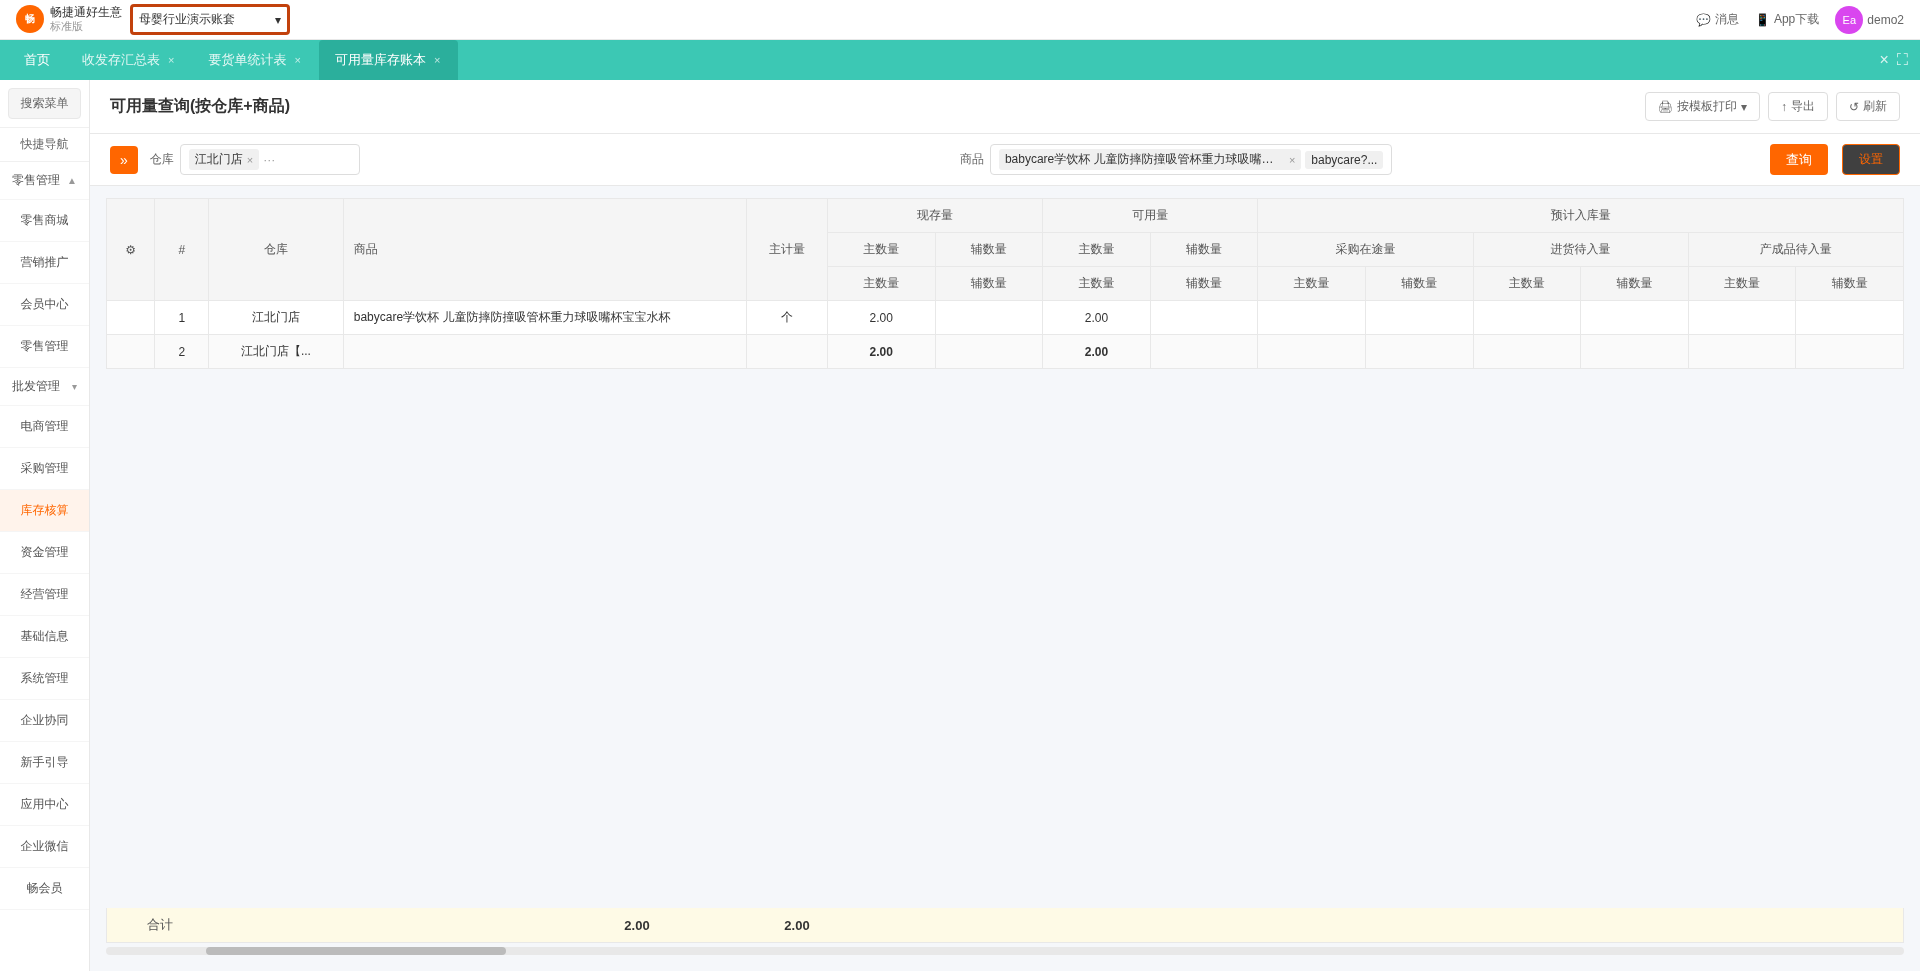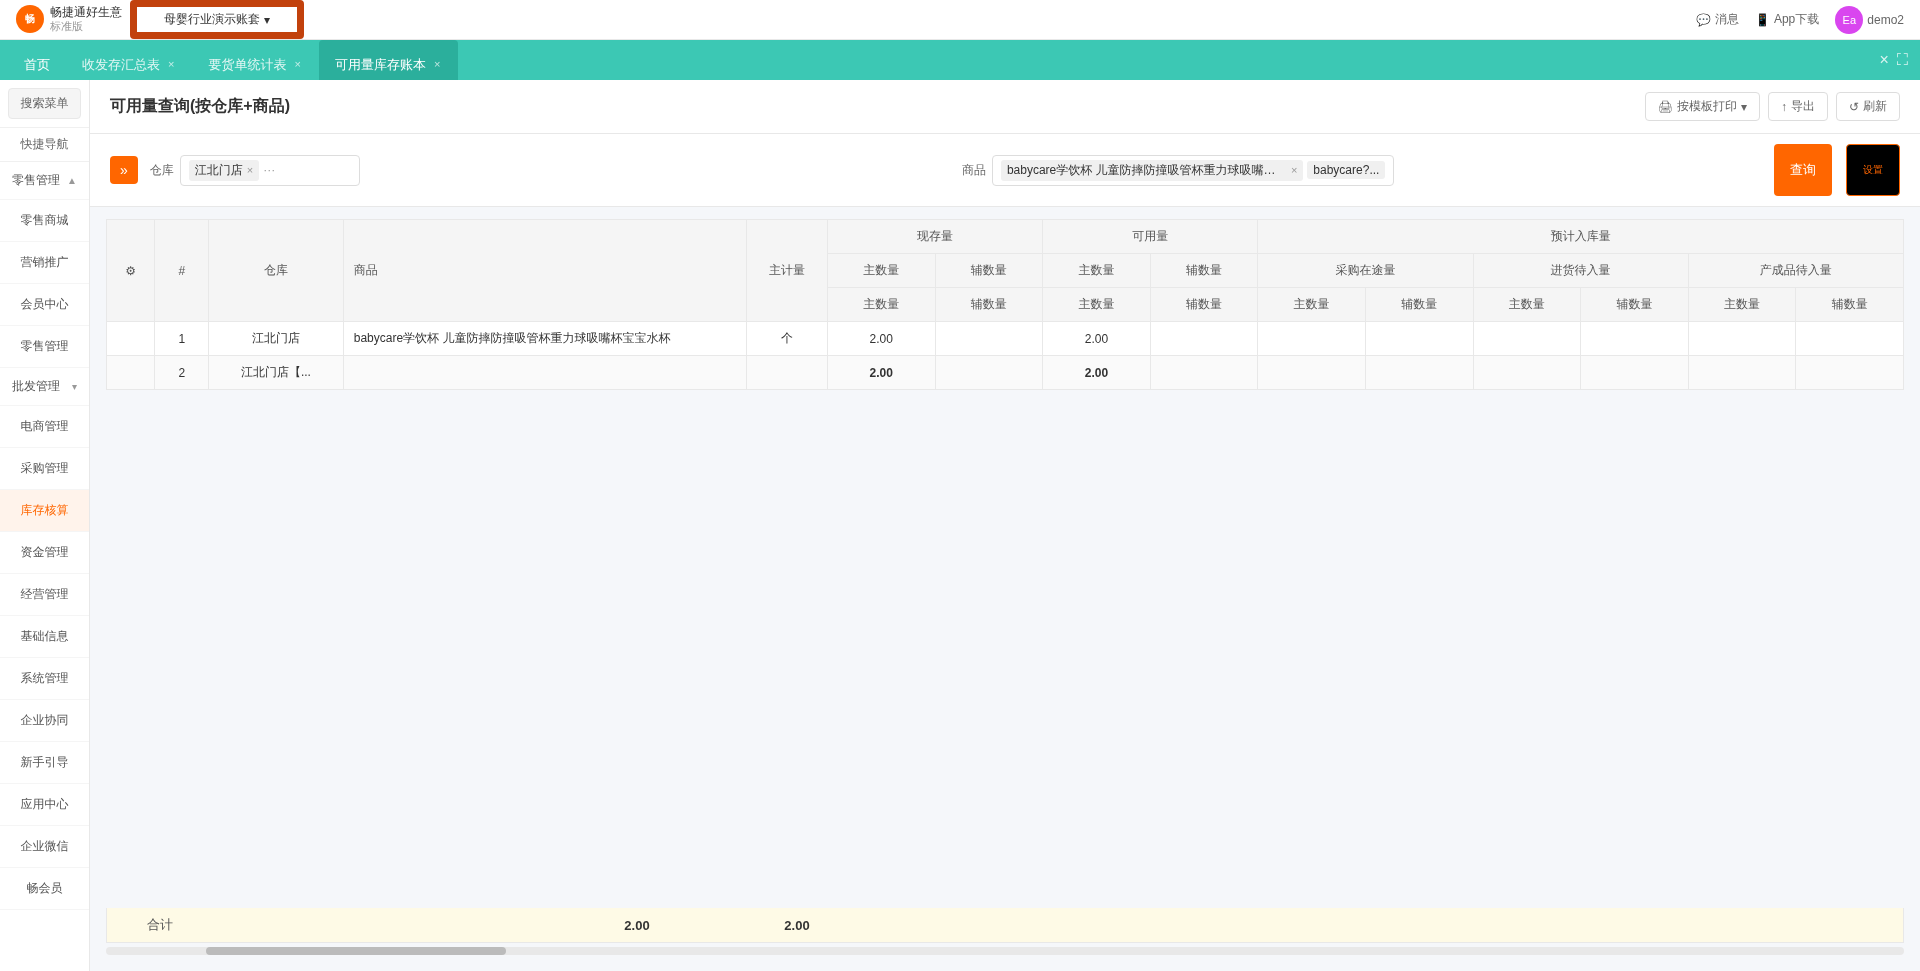--- a/index.html
+++ b/index.html
@@ -14,36 +14,37 @@
       justify-content: space-between;
       padding: 0 16px;
       border-bottom: 1px solid #e8e8e8;
       flex-shrink: 0;
     }
     .top-bar-left { display: flex; align-items: center; gap: 8px; }
     .logo-area { display: flex; align-items: center; gap: 6px; }
     .logo-icon { width: 28px; height: 28px; background: #ff6600; border-radius: 50%; display: flex; align-items: center; justify-content: center; color: white; font-size: 10px; font-weight: bold; }
     .logo-text { font-size: 12px; color: #333; line-height: 1.2; }
     .logo-subtext { font-size: 11px; color: #999; }
-    .industry-selector { display: flex; align-items: center; gap: 4px; padding: 4px 27px; border: 7px solid #c2410c; border-radius: 4px; background: #fff; cursor: pointer; font-size: 12px; color: #333; min-width: 160px; justify-content: flex-end; }
+    .industry-selector { display: flex; align-items: center; gap: 4px; padding: 4px 6px; border: 3px solid #c2410c; border-radius: 4px; background: #fff; cursor: pointer; font-size: 12px; color: #333; min-width: 160px; justify-content: flex-end; }
     .top-bar-right { display: flex; align-items: center; gap: 16px; }
     .top-right-item { display: flex; align-items: center; gap: 4px; font-size: 12px; color: #666; cursor: pointer; }
     .avatar { width: 28px; height: 28px; border-radius: 50%; background: #d946ef; display: flex; align-items: center; justify-content: center; color: white; font-size: 11px; }
 
     
     .nav-tabs {
       height: 40px;
       background: #3cc8b4;
       display: flex;
       align-items: stretch;
       flex-shrink: 0;
       padding: 0 8px;
     }
     .nav-tab {
       display: flex;
+      align-items: center;
       padding: 16px 16px;
       color: rgba(255,255,255,0.85);
       font-size: 13px;
       cursor: pointer;
       border-radius: 4px 4px 0 0;
       gap: 6px;
       white-space: nowrap;
     }
     .nav-tab.active { background: #2baf9c; color: white; font-weight: 500; }
     .nav-tab .close-x { font-size: 11px; color: rgba(255,255,255,0.7); cursor: pointer; padding: 2px; }
@@ -112,21 +113,21 @@
     }
     .filter-toggle { background: #ff6600; border: none; color: white; padding: 6px 10px; border-radius: 4px; cursor: pointer; font-size: 14px; }
     .filter-group { display: flex; align-items: center; gap: 6px; flex: 1; }
     .filter-label { font-size: 12px; color: #666; white-space: nowrap; }
     .filter-input-wrap { display: flex; align-items: center; flex-wrap: wrap; gap: 4px; border: 1px solid #ddd; border-radius: 4px; padding: 4px 8px; min-width: 180px; background: #fff; }
     .filter-tag { display: flex; align-items: center; gap: 4px; background: #f0f0f0; border-radius: 3px; padding: 2px 6px; font-size: 12px; color: #333; }
     .filter-tag .remove { cursor: pointer; color: #999; font-size: 11px; }
     .filter-ellipsis { color: #999; font-size: 12px; cursor: pointer; }
     .filter-actions { display: flex; gap: 14px; }
     .btn-query { background: #ff6600; color: white; border: none; padding: 6px 16px; border-radius: 4px; font-size: 13px; cursor: pointer; }
-    .btn-setting { background: #000000; color: #ff6600; border: 1px solid #ff6600; padding: 18px 16px; border-radius: 4px; font-size: 10px; cursor: pointer; }
+    .btn-setting { background: #404040; color: #ff6600; border: 1px solid #ff6600; padding: 6px 16px; border-radius: 4px; font-size: 12px; cursor: pointer; }
 
     
     .table-wrap { flex: 1; overflow: auto; padding: 12px 16px; display: flex; flex-direction: column; }
     .data-table { width: 100%; border-collapse: collapse; background: white; border: 1px solid #e8e8e8; }
     .data-table th, .data-table td { border: 1px solid #e8e8e8; padding: 8px 10px; text-align: center; font-size: 12px; color: #333; }
     .data-table thead th { background: #f5f5f5; font-weight: 500; color: #555; }
     .data-table tbody tr:nth-child(even) { background: #fafafa; }
     .col-no { width: 40px; }
     .col-warehouse { width: 100px; }
     .col-product { width: 300px; text-align: left !important; }

